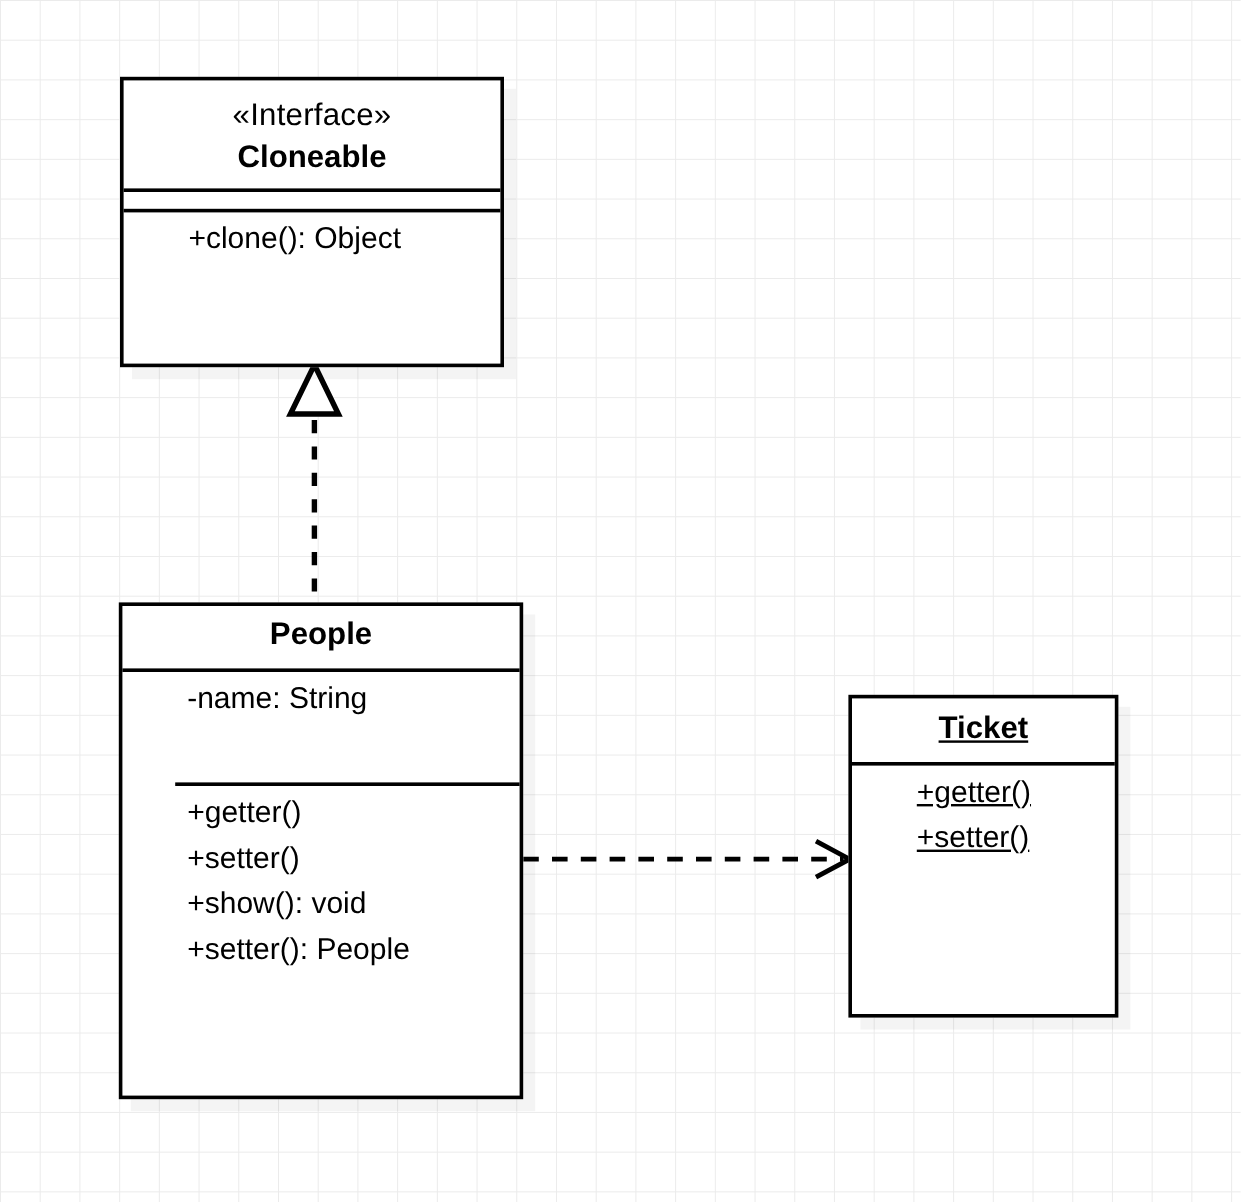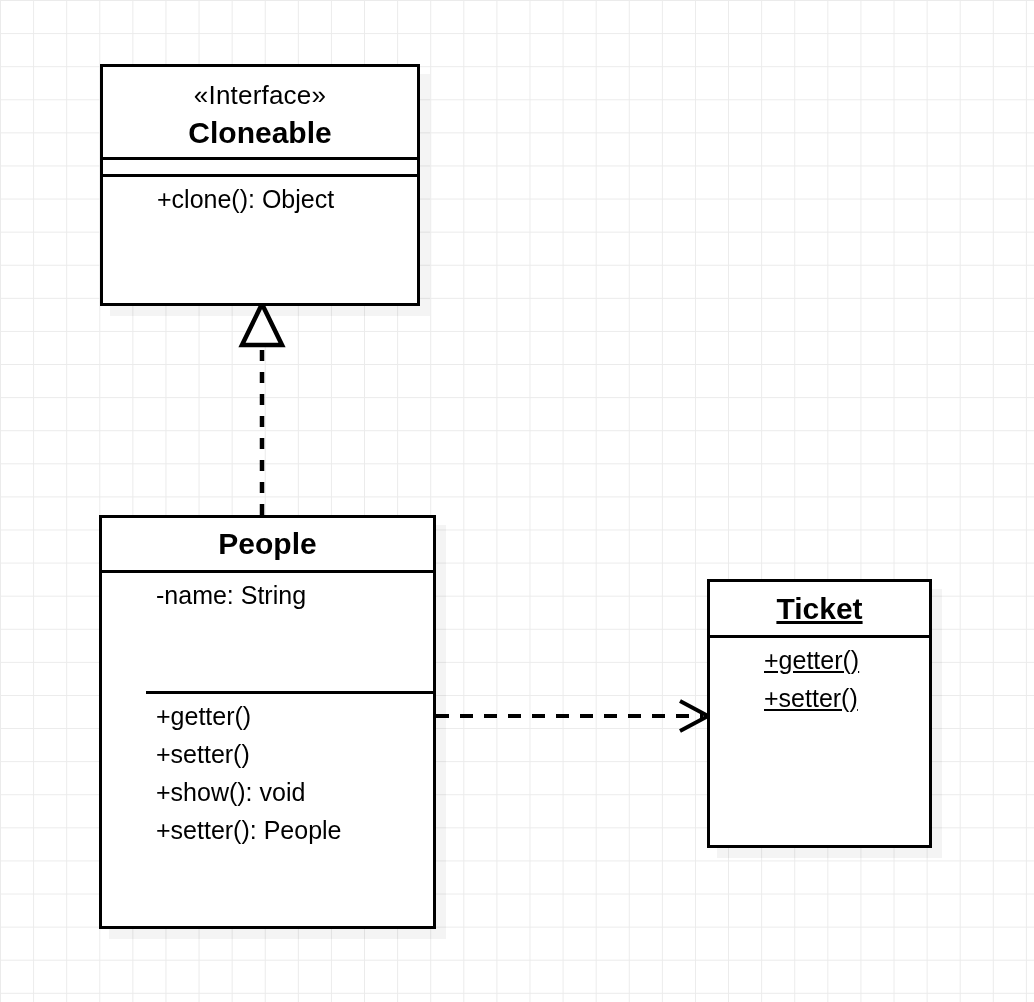--- a/index.html
+++ b/index.html
@@ -44,21 +44,21 @@
   .stereotype {
     display: block;
     font-size: 26px;
     font-weight: normal;
     color: #000000;
     line-height: 1.3;
     letter-spacing: 0.2px;
   }
   .class-name {
     display: block;
-    font-size: 30px;
+    font-size: 26px;
     font-weight: bold;
     color: #000000;
     line-height: 1.35;
   }
   .cmp-body {
     padding: 3px 10px 8px 10px;
     margin-left: 44px;
   }
   .member {
     display: block;
@@ -107,27 +107,27 @@
       <span class="class-name">Cloneable</span>
     </div>
 
     <div class="compartment divided cmp-empty-thin"></div>
 
     <div class="compartment cmp-body">
       <span class="member">+clone(): Object</span>
     </div>
   </div>
 
-  <div class="uml-class" style="left:99px; top:515px; width:337px; height:414px;">
+  <div class="uml-class" style="left:99px; top:502px; width:337px; height:414px;">
 
     <div class="compartment divided cmp-title" style="height:55px; padding-top:6px;">
       <span class="class-name">People</span>
     </div>
 
-    <div class="compartment divided cmp-body" style="height:121px;">
+    <div class="compartment divided cmp-body" style="height:95px;">
       <span class="member">-name: String</span>
     </div>
 
     <div class="compartment cmp-body">
       <span class="member">+getter()</span>
       <span class="member">+setter()</span>
       <span class="member">+show(): void</span>
       <span class="member">+setter(): People</span>
     </div>
   </div>

